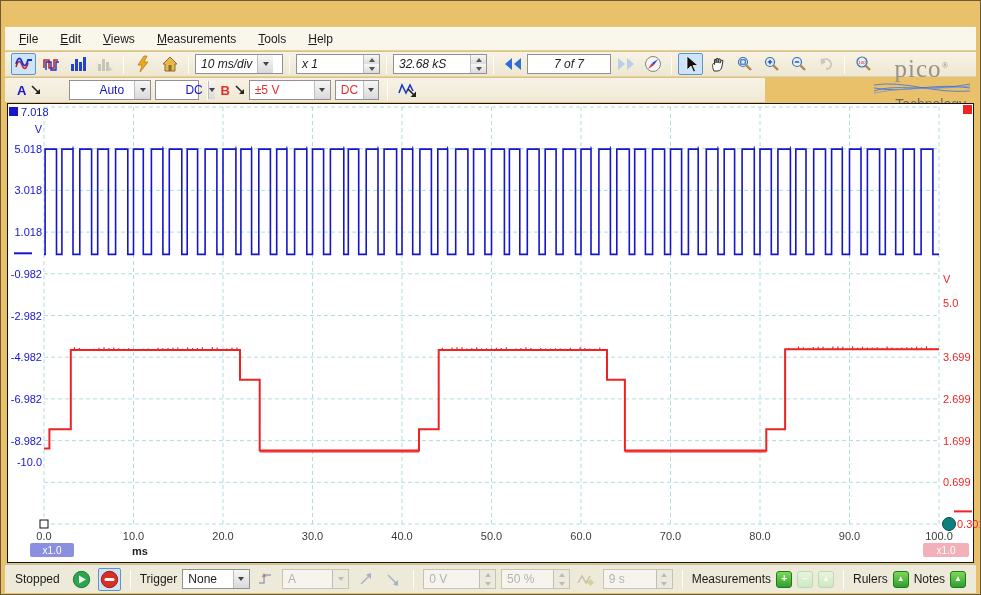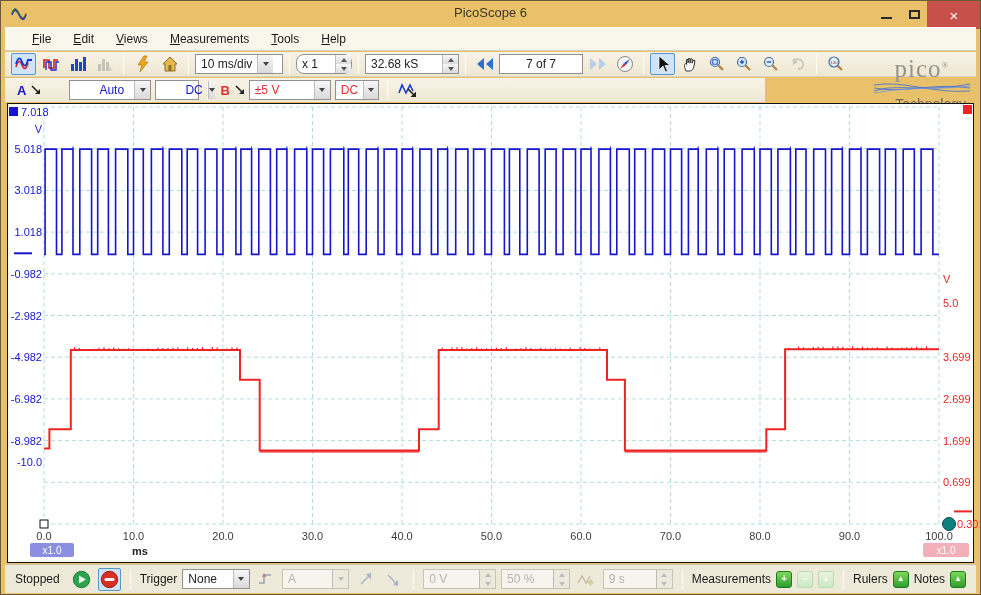--- a/index.html
+++ b/index.html
@@ -11,26 +11,26 @@
   .appicon{position:absolute;left:10px;top:5px;}
   .title{position:absolute;left:0;top:4px;width:100%;text-align:center;font-size:13px;color:#3c3426;}
   .winbtn{position:absolute;top:0;height:26px;display:flex;align-items:center;justify-content:center;}
   .winbtn.min{left:872px;width:26px;}
   .winbtn.max{left:900px;width:26px;}
   .winbtn.close{left:926px;width:54px;height:28px;background:#c8504a;color:#fff;font-size:15px;}
   .minbar{width:11px;height:2px;background:#2a2a2a;margin-top:8px;}
   .maxbox{width:11px;height:9px;border:2px solid #2a2a2a;background:transparent;}
   
   .menubar{position:absolute;left:4px;right:4px;top:26px;height:24px;background:#f9f6ec;
-           border-top:1px solid #fffdf5;border-bottom:1px solid #d8d0b8;display:flex;align-items:center;padding-left:16px;}
+           border-top:1px solid #fffdf5;border-bottom:1px solid #d8d0b8;display:flex;align-items:center;padding-left:3px;}
   .menu-item{padding:3px 11px;color:#1a1a1a;}
   .menu-item u{text-decoration:underline;}
   
   .toolbar{position:absolute;left:4px;right:4px;top:51px;height:25px;background:linear-gradient(#f7f3e6,#eee7d2);
-           border-bottom:1px solid #dcd3ba;display:flex;align-items:center;padding-left:6px;gap:2px;}
+           border-bottom:1px solid #dcd3ba;display:flex;align-items:center;padding-left:6px;gap:2px;font-style:italic;}
   .chbar{position:absolute;left:4px;top:77px;width:760px;height:24px;background:linear-gradient(#f7f3e6,#efe8d4);
          display:flex;align-items:center;padding-left:8px;gap:4px;}
   .tbtn{width:25px;height:22px;display:flex;align-items:center;justify-content:center;border:1px solid transparent;border-radius:2px;}
   .tbtn.sel{background:#cfe4f8;border-color:#5a96c8;}
   .tbtn.dim svg{opacity:.4;}
   .vsep{width:1px;height:19px;background:#c9c0a6;border-right:1px solid #fffef7;margin:0 4px;}
   .combo,.spin{display:inline-flex;align-items:center;height:20px;background:#fff;border:1px solid #919191;}
   .combo .cval,.spin .cval{padding:0 5px;white-space:nowrap;}
   .combo .cbtn{width:16px;height:18px;background:linear-gradient(#f7f7f7,#d9d9d9);border-left:1px solid #bdbdbd;
                display:flex;align-items:center;justify-content:center;}
@@ -62,37 +62,20 @@
         color:#fff;font-size:10px;font-weight:bold;line-height:1;}
   .gbtn.green{background:linear-gradient(#7ed957,#2f9e2f);border:1px solid #1e7a1e;}
   .gbtn.pale{background:linear-gradient(#e7f4e0,#cde8c4);border:1px solid #bcd9b2;color:#f4fbf1;}
   .slabel{color:#1a1a1a;}
 </style>
 </head>
 <body>
 
 <div class="win">
 
-  <div class="titlebar">
-    <svg class="appicon" width="16" height="16" viewBox="0 0 16 16">
-      <path d="M1,8 C3,2 5,2 8,8 C11,14 13,14 15,8" stroke="#c22" fill="none" stroke-width="1.6"></path>
-      <path d="M1,9 C3,3 5,3 8,9 C11,15 13,15 15,9" stroke="#283fb0" fill="none" stroke-width="1.4"></path>
-      <path d="M1,7 C3,1 5,1 8,7 C11,13 13,13 15,7" stroke="#2c8f2c" fill="none" stroke-width="1"></path>
-    </svg>
-    <div class="title">PicoScope 6</div>
-    <div class="winbtn min">
-        <div class="minbar"></div>
-      </div>
-    <div class="winbtn max">
-        <div class="maxbox"></div>
-      </div>
-    <div class="winbtn close">
-        <span>×</span>
-      </div>
-  </div>
 
   <div class="menubar">
       <span class="menu-item"><u>F</u>ile</span>
       <span class="menu-item"><u>E</u>dit</span>
       <span class="menu-item"><u>V</u>iews</span>
       <span class="menu-item"><u>M</u>easurements</span>
       <span class="menu-item"><u>T</u>ools</span>
       <span class="menu-item"><u>H</u>elp</span>
     </div>
 
@@ -138,21 +121,21 @@
       </svg>
     </div>
     <div class="vsep"></div>
     <div class="combo" style="width:88px;">
       <span class="cval">10 ms/div</span>
       <span class="cbtn">
           <i class="tri-down"></i>
         </span>
     </div>
     <div class="vsep"></div>
-    <div class="spin" style="width:56px;border-radius:8px;">
+    <div class="spin" style="width:84px;">
       <span class="cval" style="flex:1;">x 1</span>
       <span class="spinbtns">
           <i>
             <span class="tri-up-s"></span>
           </i>
           <i>
             <span class="tri-down-s"></span>
           </i>
         </span>
     </div>

